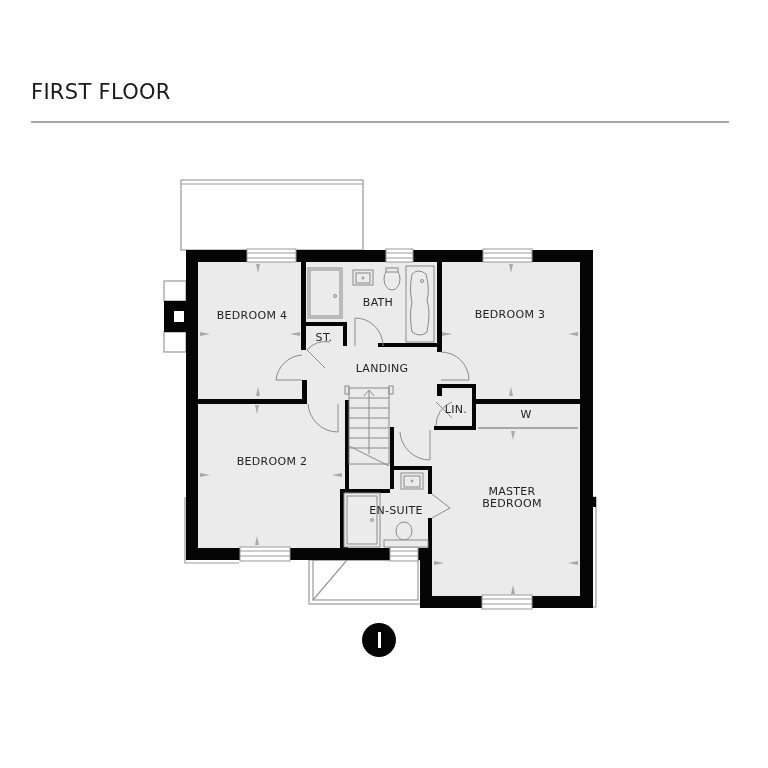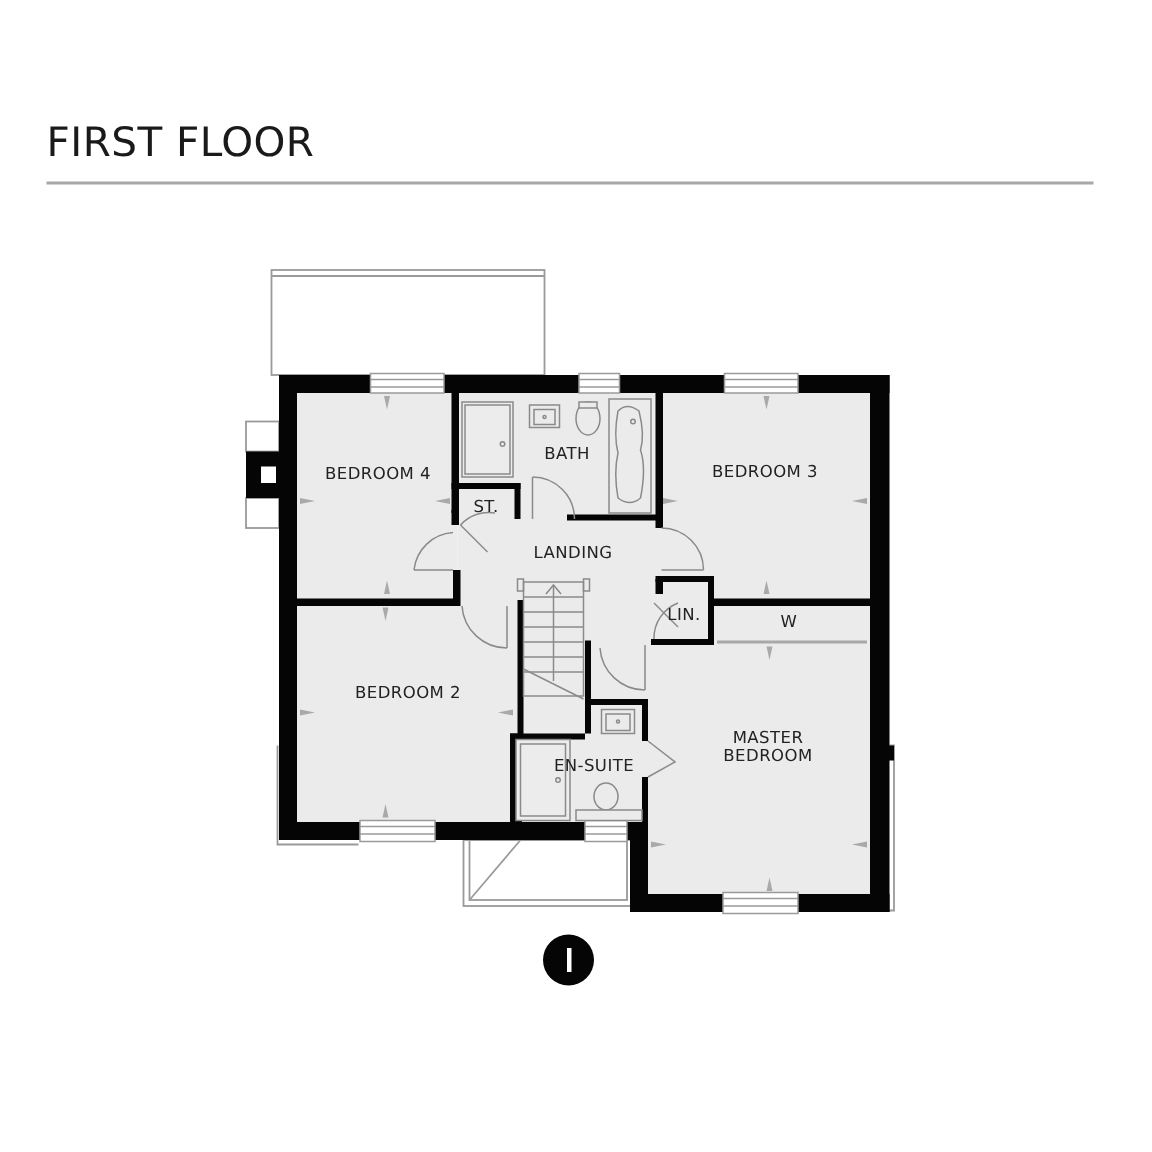--- a/index.html
+++ b/index.html
@@ -1,17 +1,17 @@
 <!DOCTYPE html>
 <html><head>
   <meta charset="utf-8">
   <style>
     html, body { margin: 0; padding: 0; background: #ffffff; }
     body { width: 768px; height: 768px; position: relative; overflow: hidden; font-family: "DejaVu Sans", "Liberation Sans", sans-serif; }
-    .title { position: absolute; left: 31px; top: 80px; font-size: 27px; color: #1a1a1a; letter-spacing: 0.3px; font-weight: 400; }
+    .title { position: absolute; left: 31px; top: 80px; font-size: 21px; color: #1a1a1a; letter-spacing: 0.3px; font-weight: 400; }
     .rule { position: absolute; left: 31px; top: 121px; width: 698px; height: 2px; background: #a8a8a8; }
     svg.plan { position: absolute; left: 0; top: 0; width: 768px; height: 768px; }
     .lbl { font-family: "DejaVu Sans", "Liberation Sans", sans-serif; font-size: 11px; fill: #222; letter-spacing: 0.3px; }
     .north { position: absolute; left: 362px; top: 623px; width: 34px; height: 34px; border-radius: 50%; background: #050505; }
     .north .bar { position: absolute; left: 15.5px; top: 9px; width: 3px; height: 16px; background: #fff; }
   </style>
 </head>
 <body>
 
 <div class="title">FIRST FLOOR</div>

